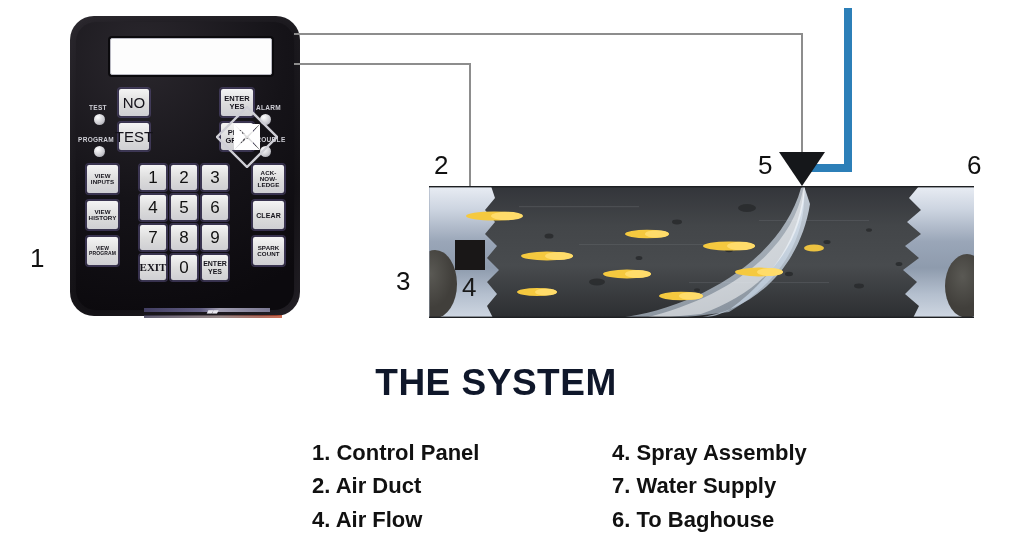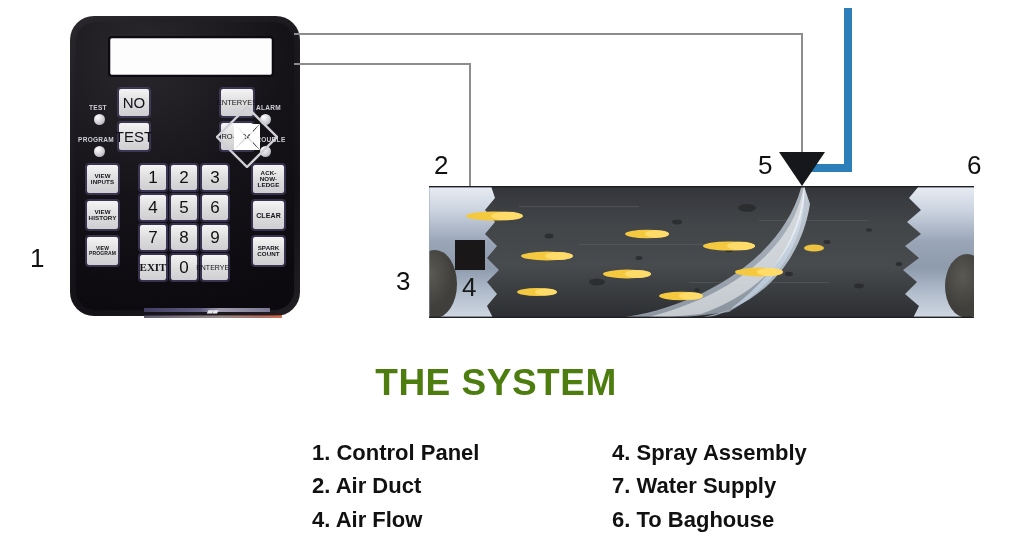--- a/index.html
+++ b/index.html
@@ -19,21 +19,21 @@
        border:1px solid #b9b9c2;border-radius:2px;
        box-shadow:0 0 0 2px #0b0a0d;}
 
   .key{position:absolute;background:linear-gradient(180deg,#f4f4f4 0%,#dcdcdc 55%,#cfcfd3 100%);
        border:1px solid #3a3550;border-radius:3px;display:flex;align-items:center;
        justify-content:center;color:#14121a;text-align:center;line-height:1;
        box-shadow:0 0 0 1px rgba(90,80,130,.55);}
   .key.num{font-size:17px;font-weight:400;}
   .key.big{font-size:15px;}
   .key.small{font-size:6.2px;font-weight:700;letter-spacing:.1px;flex-direction:column;gap:0px;}
-  .key.ey{font-size:7.5px;font-weight:400;flex-direction:row;line-height:1.05;}
+  .key.ey{font-size:7.5px;font-weight:700;flex-direction:column;line-height:1.05;}
 
   .led{position:absolute;width:11px;height:11px;border-radius:50%;
        background:radial-gradient(circle at 35% 30%,#ffffff,#c9c9cf 60%,#8e8e97 100%);}
   .ledlbl{position:absolute;color:#cfcfd6;font-size:6.5px;font-weight:700;letter-spacing:.3px;}
 
   .dpad{position:absolute;left:140px;top:84px;width:62px;height:62px;}
   .brand{position:absolute;left:68px;top:286px;width:140px;height:14px;}
   .brand .l1{position:absolute;left:0;top:0;width:126px;height:4px;
       background:linear-gradient(90deg,#4b4770 0%,#6e6a95 45%,#b9b6cd 60%,#8f8caa 100%);opacity:.85;}
   .brand .l2{position:absolute;left:0;top:7px;width:138px;height:3px;
@@ -48,21 +48,21 @@
   .pipe{position:absolute;background:#2c7fb8;}
 
   .lead{position:absolute;background:#8d8d8d;}
 
   .num{position:absolute;font-size:26px;font-weight:400;color:#111;
        font-family:"Liberation Sans", sans-serif;}
   .num.white{color:#1a1a1a;}
 
   
   .title{position:absolute;left:0;top:362px;width:968px;text-align:center;
-      font-size:37px;font-weight:700;color:#4d7c0f;letter-spacing:.5px;}
+      font-size:37px;font-weight:700;color:#0f172a;letter-spacing:.5px;}
   .legend{position:absolute;left:300px;top:436px;width:600px;}
   .legend .col{position:absolute;top:0;}
   .legend .col.a{left:0;}
   .legend .col.b{left:300px;}
   .legend .item{font-size:22px;font-weight:700;color:#111;line-height:1.52;white-space:nowrap;}
 </style>
 </head>
 <body>
 
 <div id="stage">

